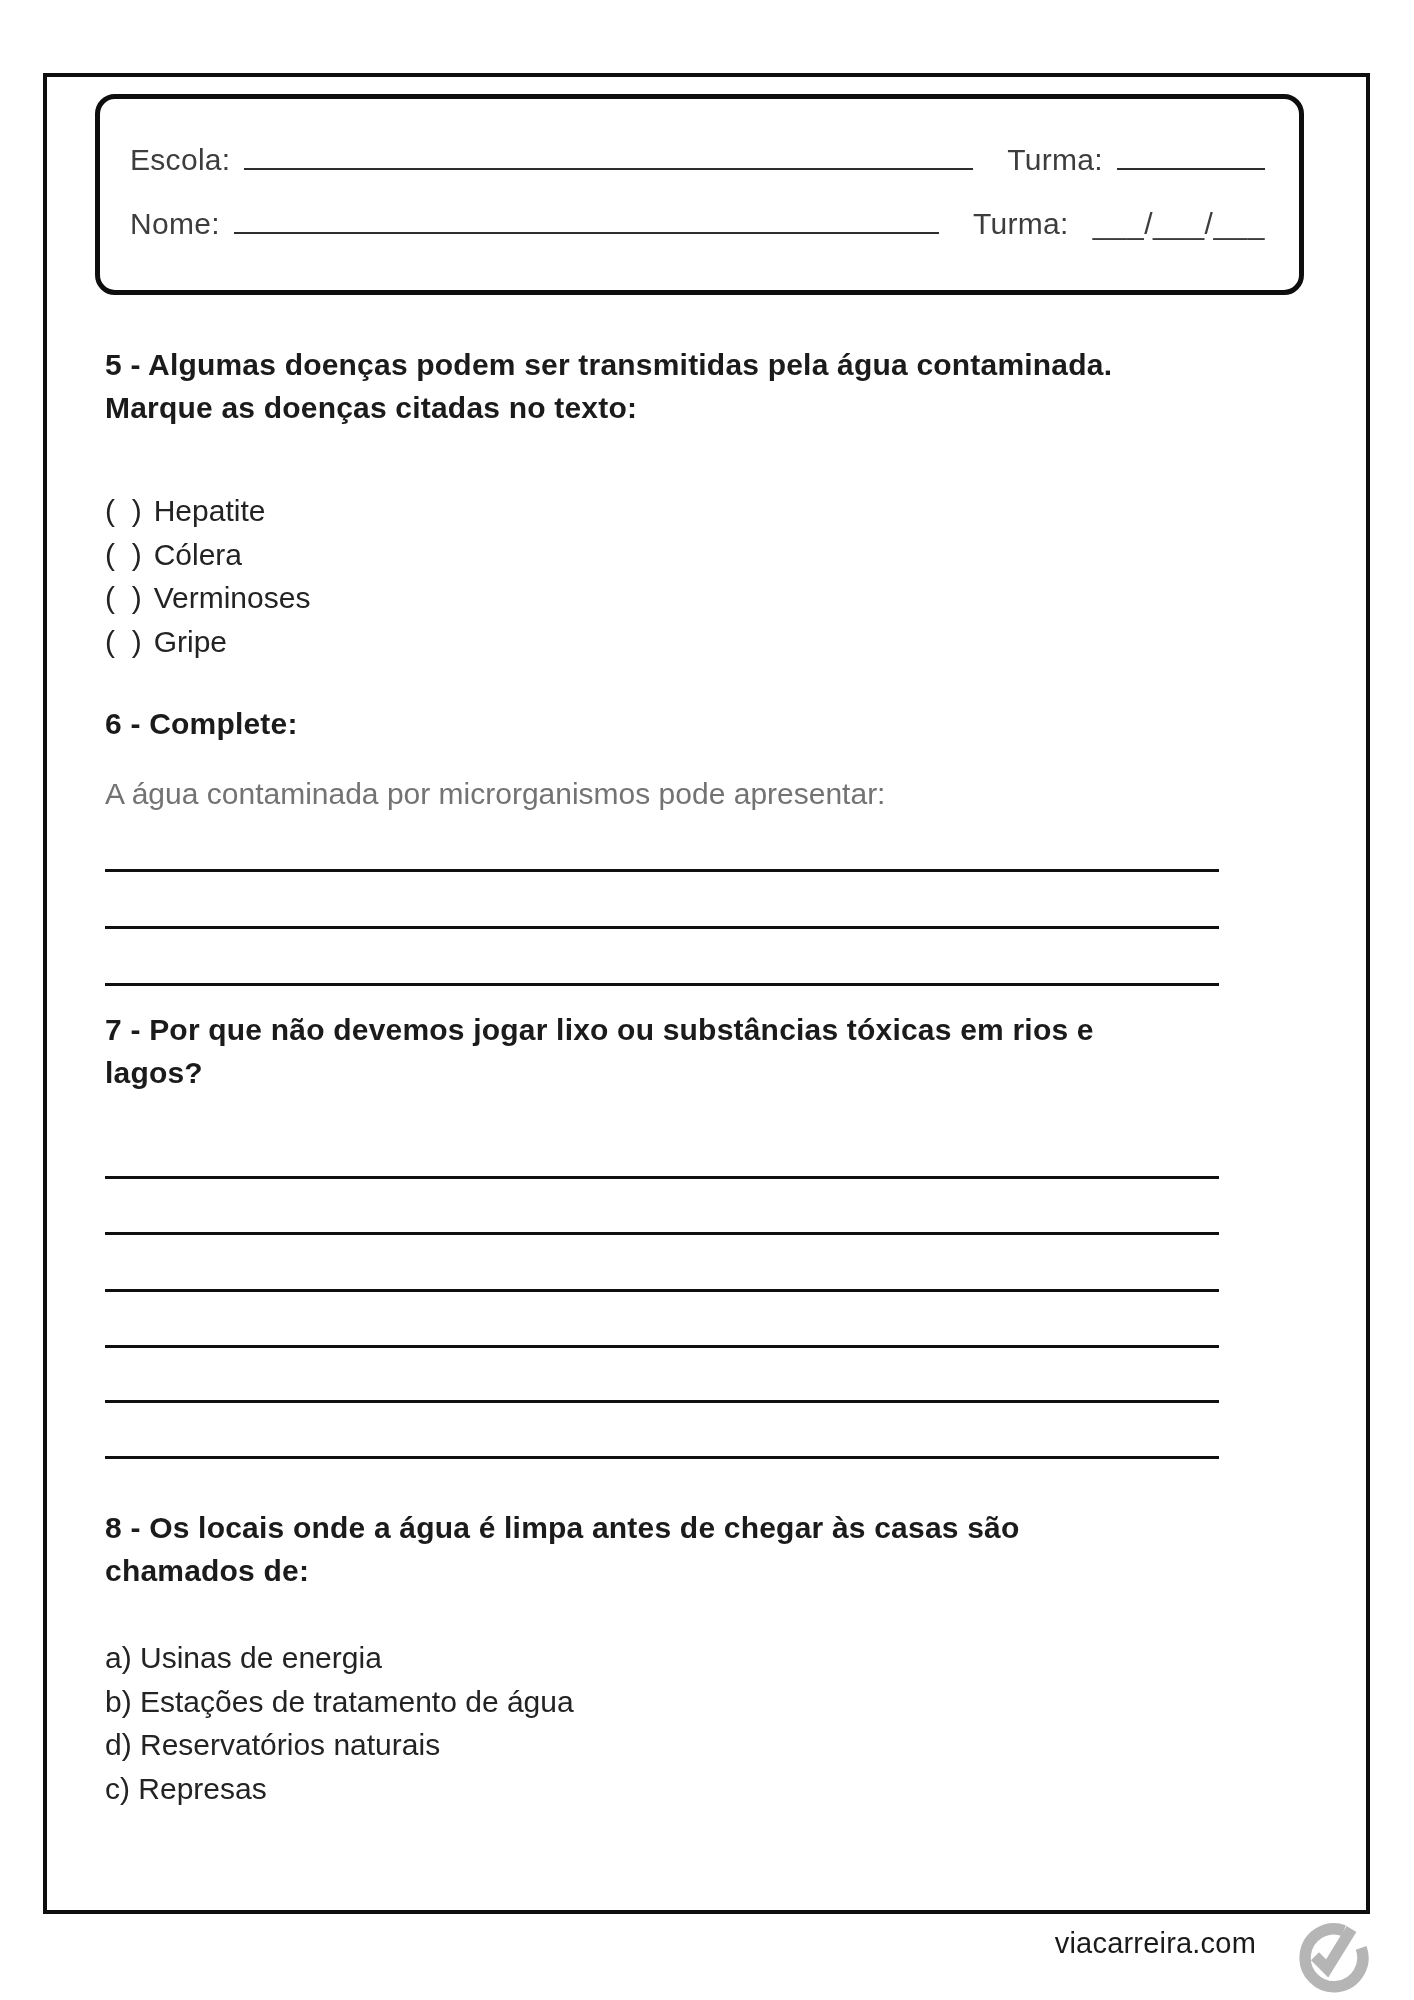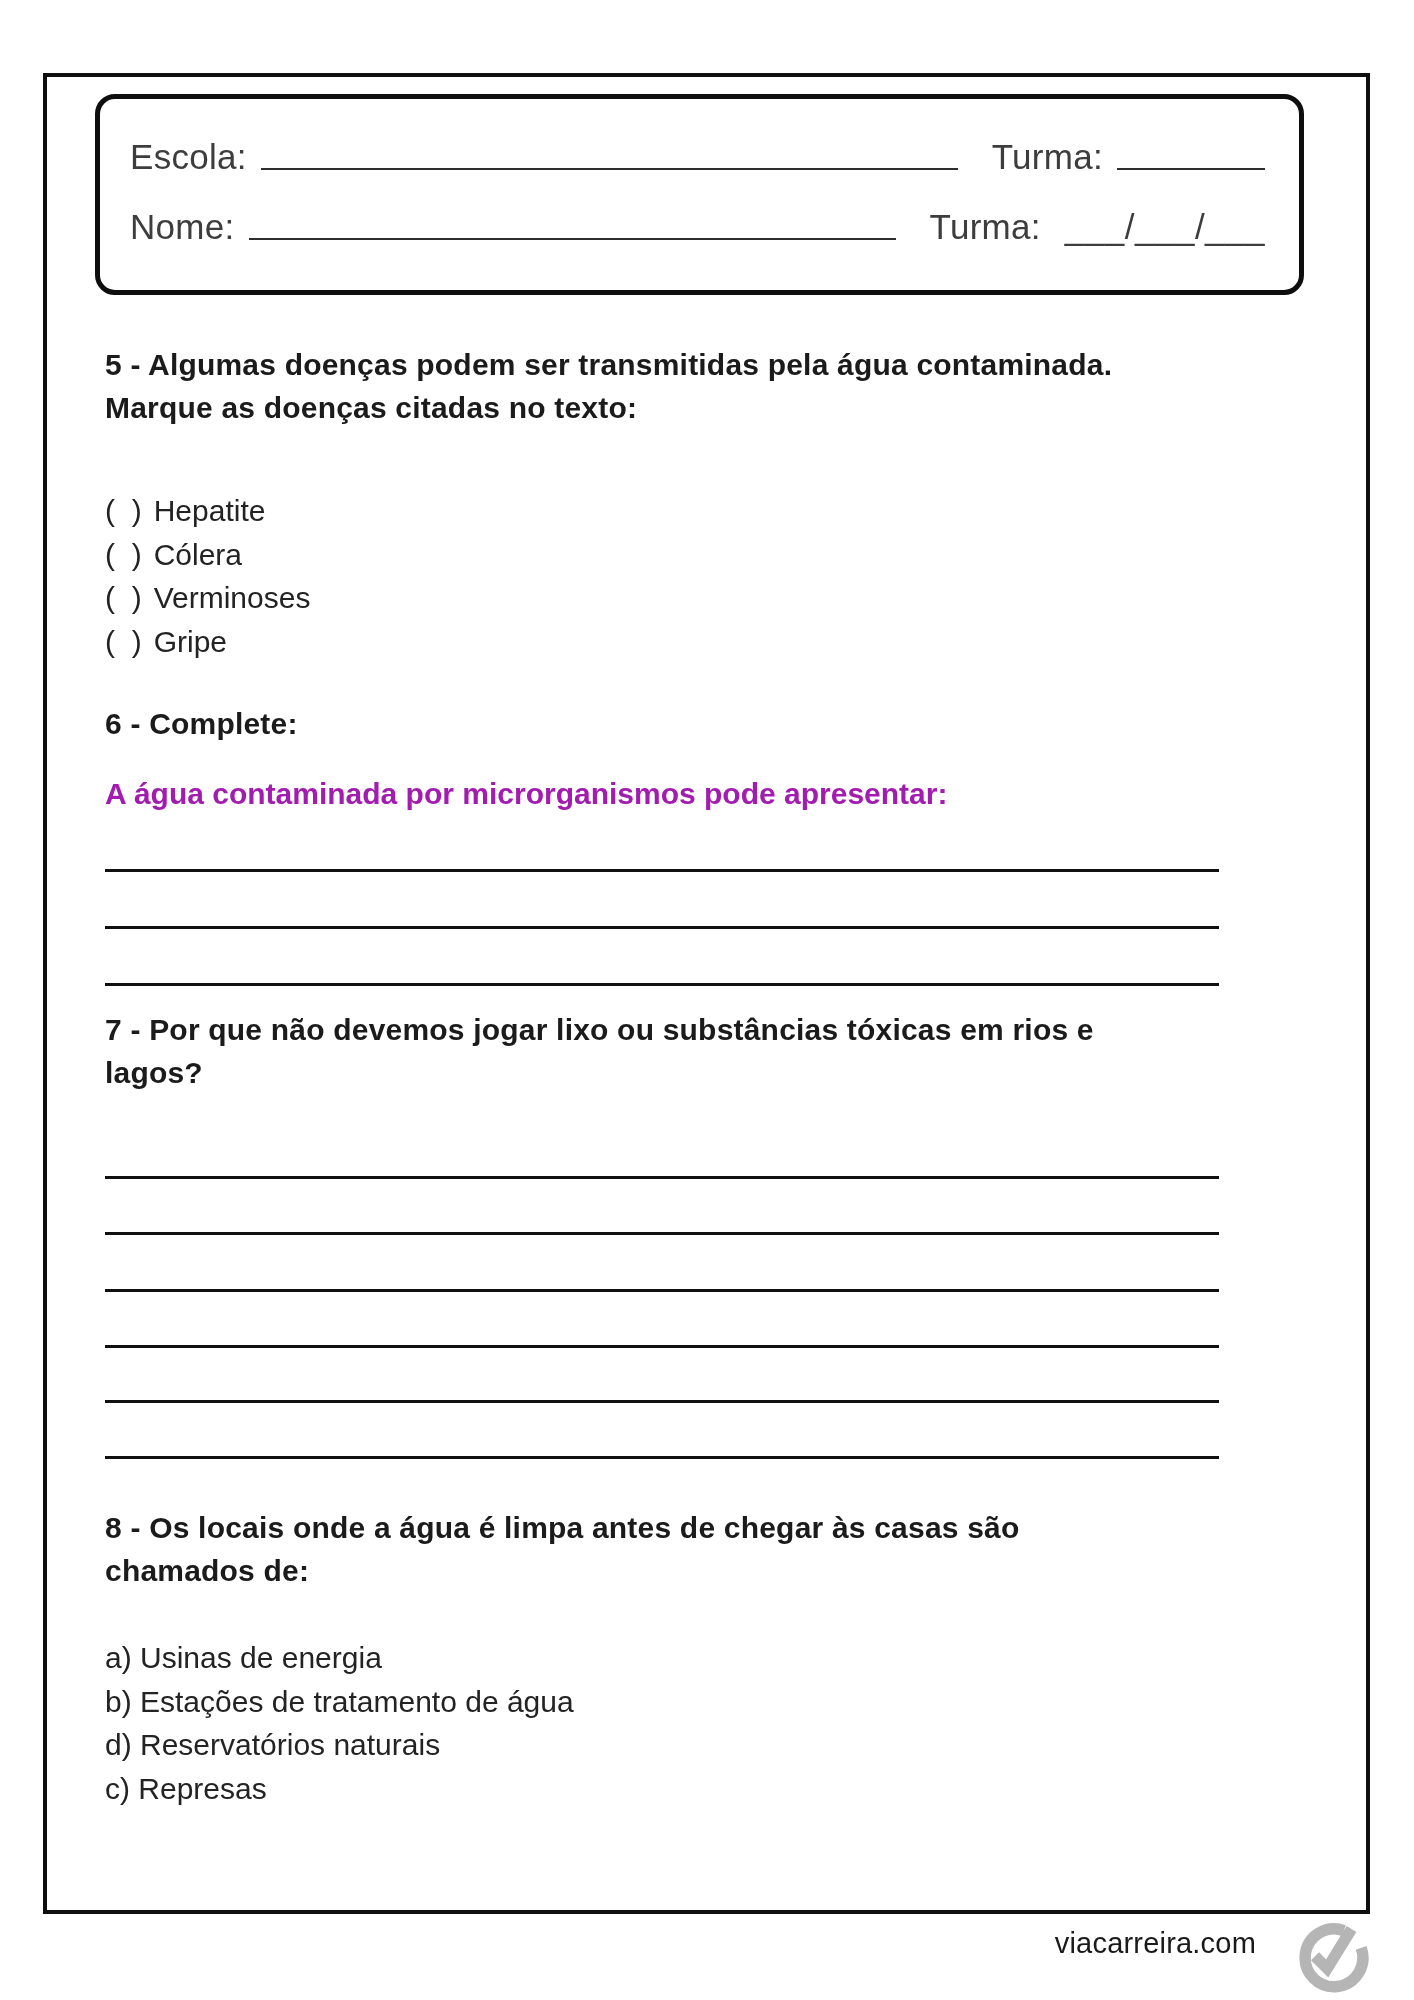--- a/index.html
+++ b/index.html
@@ -10,32 +10,32 @@
   .outer-border {
     position:absolute; left:43px; top:73px; width:1327px; height:1841px;
     border:4px solid #0e0e0e; box-sizing:border-box; background:#ffffff;
   }
   .header-box {
     position:absolute; left:95px; top:94px; width:1209px; height:201px;
     box-sizing:border-box; border:5px solid #0e0e0e; border-radius:20px;
     background:#ffffff; display:flex; flex-direction:column; justify-content:center;
     row-gap:30px; padding:8px 34px 14px 30px;
   }
-  .hrow { display:flex; align-items:flex-end; font-size:35px; color:#3d3d3d; }
+  .hrow { display:flex; align-items:flex-end; font-size:30px; color:#3d3d3d; }
   .hlabel { white-space:pre; letter-spacing:0.3px; }
   .fill-line { border-bottom:2px solid #2e2e2e; margin:0 0 7px 14px; height:0; }
   .grow { flex:1; }
   .turma-line { width:148px; }
   .ml { margin-left:34px; }
   .data-blanks { white-space:pre; margin-left:24px; letter-spacing:0.5px; }
 
   .qtitle { position:absolute; left:105px; width:1120px; font-weight:bold;
             font-size:30px; line-height:43px; color:#1b1b1b; letter-spacing:0.2px; }
   .qbody  { position:absolute; left:105px; width:1120px;
-            font-size:30px; line-height:43px; color:#a21caf;font-weight:bold; }
+            font-size:30px; line-height:43px; color:#737373; }
   .opt-list { position:absolute; left:105px; width:1120px;
               font-size:30px; line-height:43.5px; color:#232323; }
   .opt { display:flex; align-items:baseline; }
   .marker { white-space:pre; margin-right:12px; }
   .aline { position:absolute; left:105px; width:1114px; height:0;
            border-top:3px solid #101010; }
   .footer-site { position:absolute; top:1927px; right:158px;
                  font-size:29px; color:#1a1a1a; letter-spacing:0.2px; }
   .footer-logo { position:absolute; top:1912px; right:42px; width:76px; height:84px; }
 </style>

